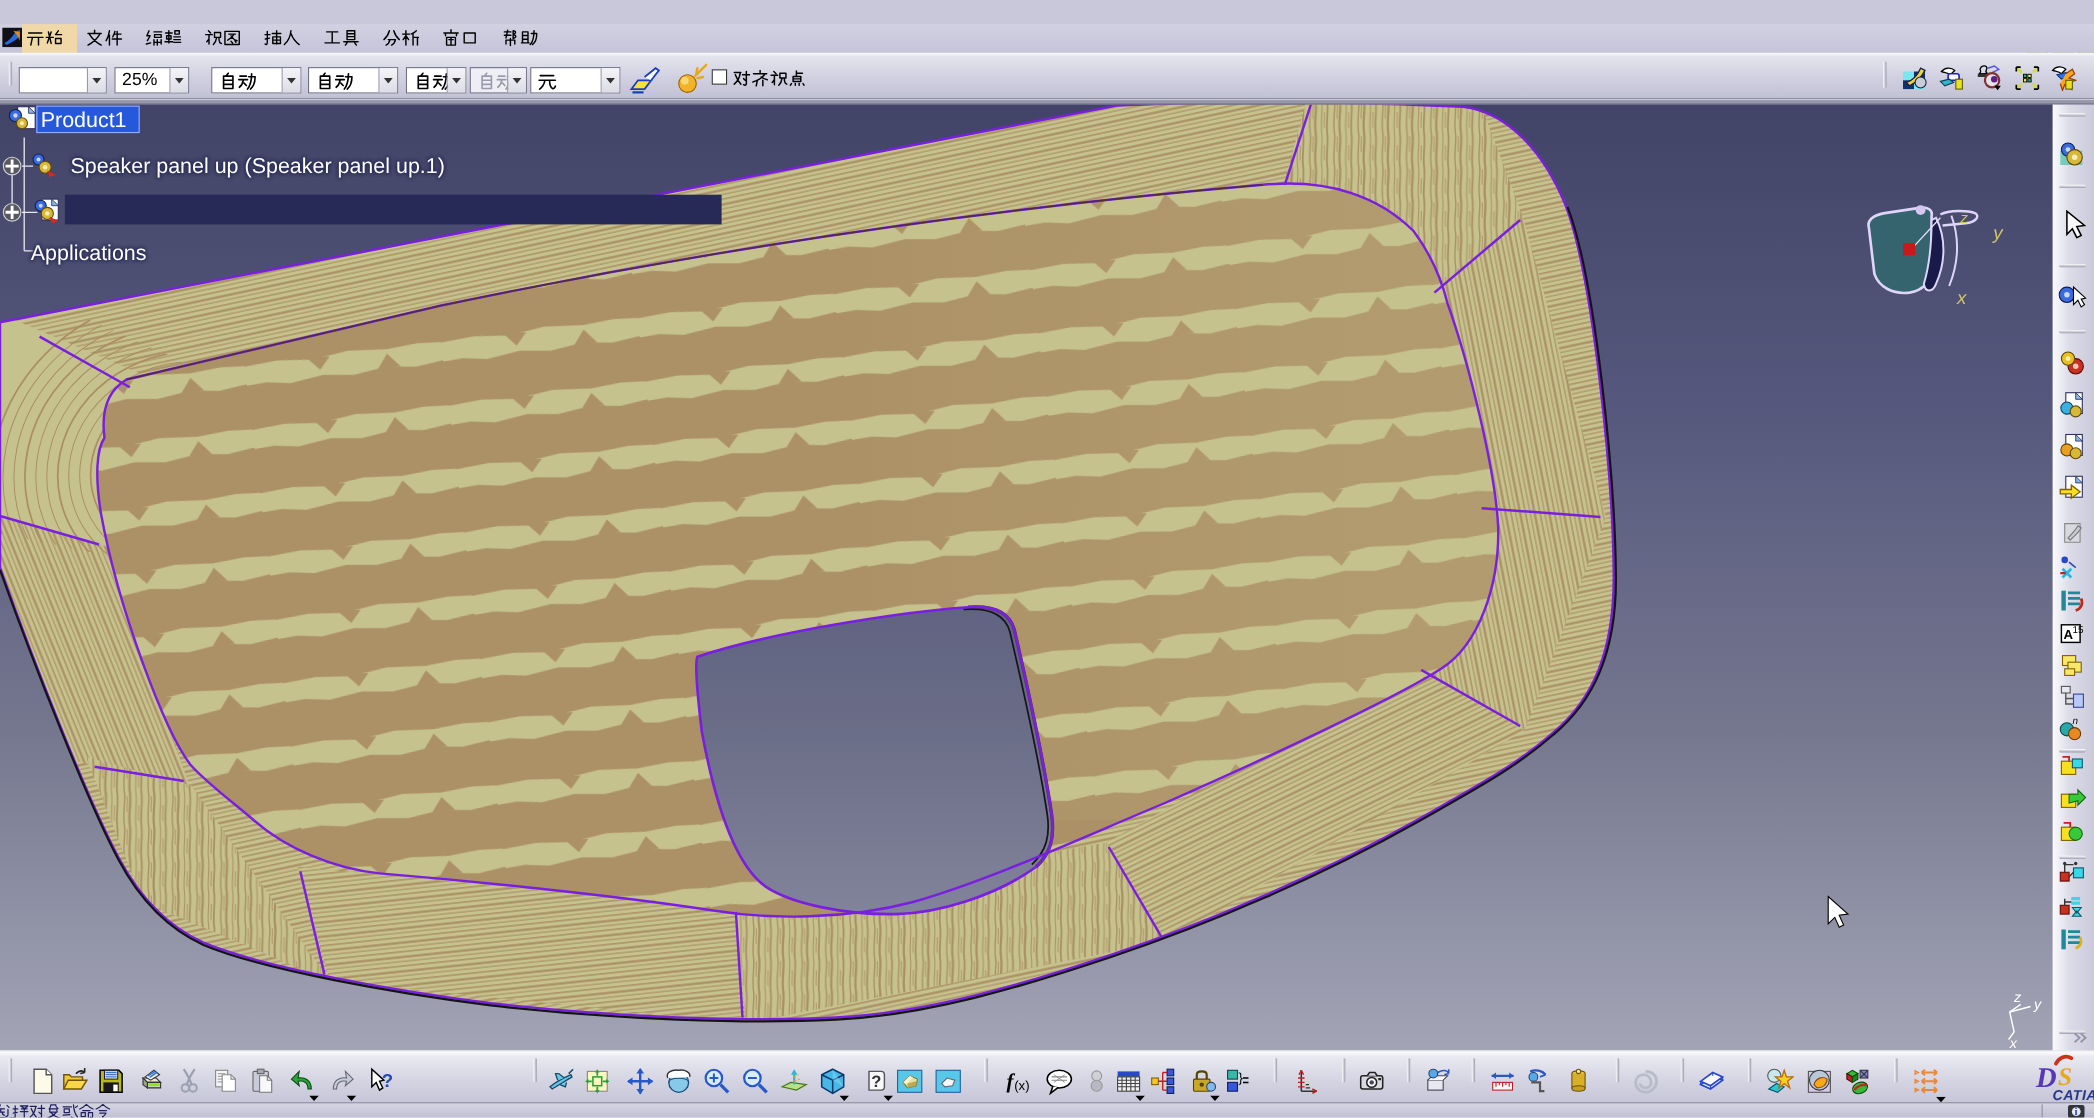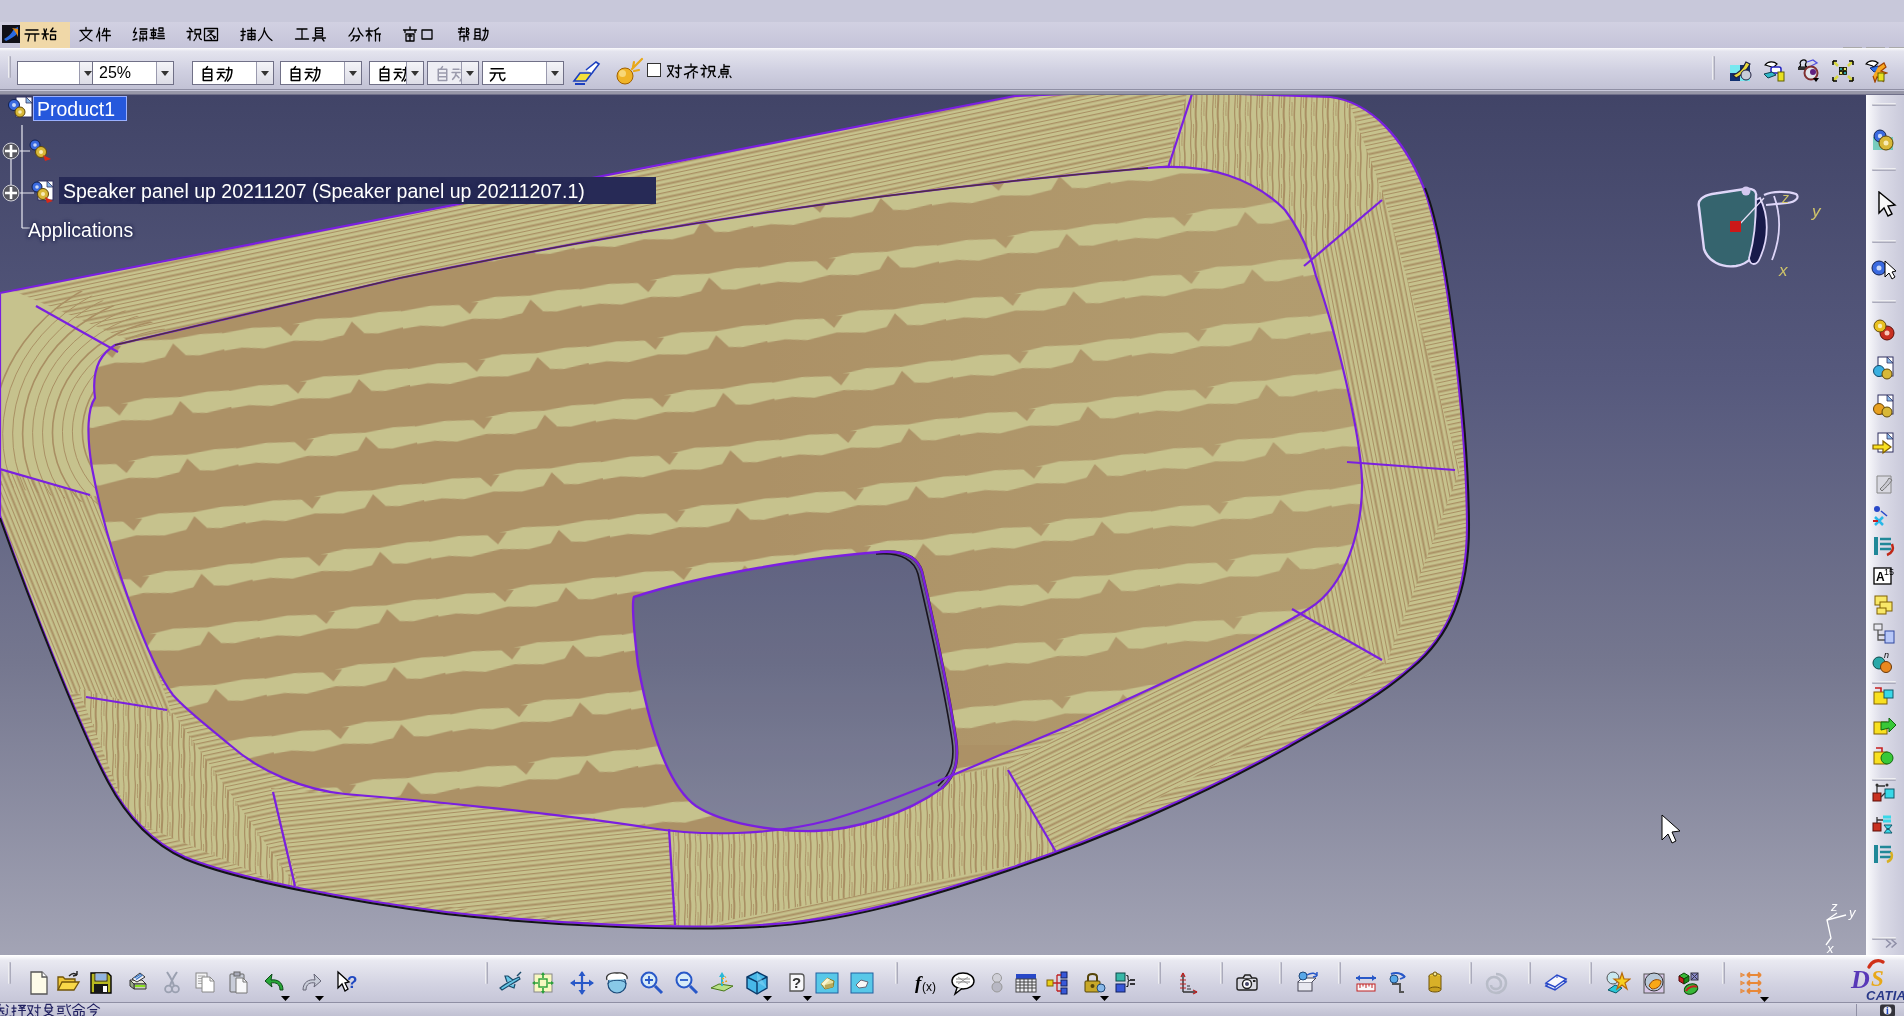--- a/index.html
+++ b/index.html
@@ -118,21 +118,21 @@
 <svg width="17" height="20">
           <path d="M4,6 L12,14 M12,6 L4,14" stroke="#444" stroke-width="1.8"></path>
         </svg>
 </div>
 </div>
 <div id="toolrow">
 <div class="sep-v" style="left:8px;top:8px;height:22px"></div>
 <div class="combo" style="left:17px;width:80px;background:#fff">
         <div class="arr"></div>
       </div>
-<div class="combo" style="left:92px;width:82px;background:#fff">
+<div class="combo" style="left:104px;width:68px;background:#fff">
         <div class="abs" style="left:6px;top:2px;color:#000">25%</div>
         <div class="arr"></div>
       </div>
 <div class="combo" style="left:192px;width:82px;background:#fff">
         <div class="abs" style="left:6px;top:3px"><svg width="17" height="17" viewBox="0 0 16 16" style="vertical-align:top;margin-top:0px">
             <path d="M8,1.5 L6.5,3.5 M4,4 H12 V14.5 H4 Z M4,7.5 H12 M4,11 H12" fill="none" stroke="#000" stroke-width="1.40" stroke-linecap="round" stroke-linejoin="round"></path>
           </svg><svg width="17" height="17" viewBox="0 0 16 16" style="vertical-align:top;margin-top:0px">
             <path d="M2,4 H7.5 M1,7 H8.5 M5,7 C4.5,10 3.5,12 1.5,13.5 M5.5,10 L7.5,12 M9.5,4.5 H15 C15,9 14,12.5 11,15 M12,2 C12,8 11,12 8.5,15" fill="none" stroke="#000" stroke-width="1.40" stroke-linecap="round" stroke-linejoin="round"></path>
           </svg></div>
         <div class="arr"></div>
@@ -403,21 +403,21 @@
           <circle cx="5" cy="2" r="5" fill="#3a6ae0" stroke="#102050"></circle>
           <circle cx="5" cy="2" r="1.8" fill="#c8d8f8"></circle>
           <circle cx="11" cy="9" r="5.5" fill="#d8b838" stroke="#604808"></circle>
           <circle cx="11" cy="9" r="2" fill="#f8ecb8"></circle>
           <path d="M13,12 L21,16 L15,18 Z" fill="#d82818"></path>
         </g>
       </svg>
 <div class="abs" style="left:33px;top:1px;width:94px;height:25px;background:#2658dc;border:1px solid #9ab0ff"></div>
 <div class="tlab" style="left:37px;top:3px;text-shadow:none">Product1</div>
 <div class="abs" style="left:59px;top:82px;width:597px;height:27px;background:#272a56"></div>
-<div class="tlab" style="left:63px;top:85px">Speaker panel up 20211207 (Speaker panel up 20211207.1)</div>
+<div class="tlab" style="left:64px;top:45px">Speaker panel up (Speaker panel up.1)</div>
 <div class="tlab" style="left:28px;top:124px">Applications</div>
 </div>
 <div id="righttb">
       <div class="abs" style="left:6px;top:8px;width:24px;height:3px;background:linear-gradient(180deg,#fff,#9a9aae);border-radius:1px"></div>
       <svg class="abs" style="left:5px;top:32px" width="26" height="26" viewBox="0 0 26 26">
         <rect x="2" y="10" width="20" height="13" fill="#48c0a8" opacity="0.7"></rect>
         <circle cx="9" cy="9" r="6" fill="#3a6ae0" stroke="#102050"></circle>
         <circle cx="9" cy="9" r="2.2" fill="#c8d8f8"></circle>
         <circle cx="15" cy="16" r="7" fill="#d8b838" stroke="#604808"></circle>
         <circle cx="15" cy="16" r="2.5" fill="#f8ecb8"></circle>

